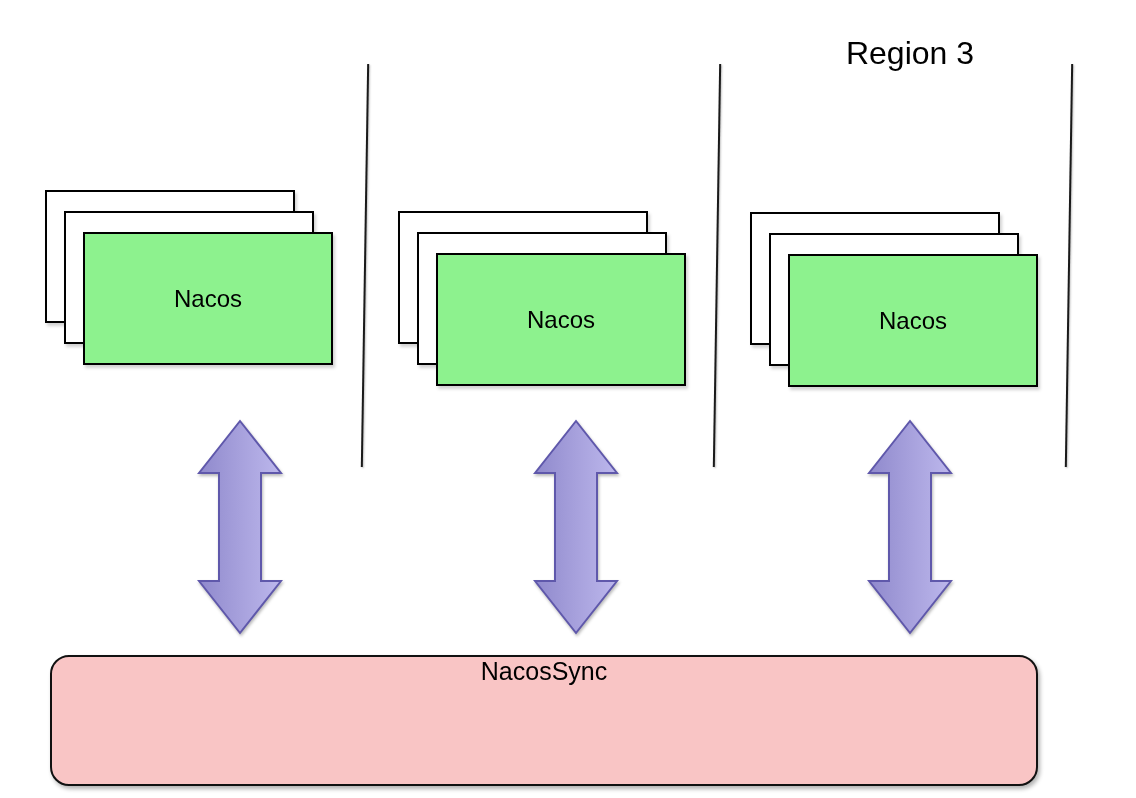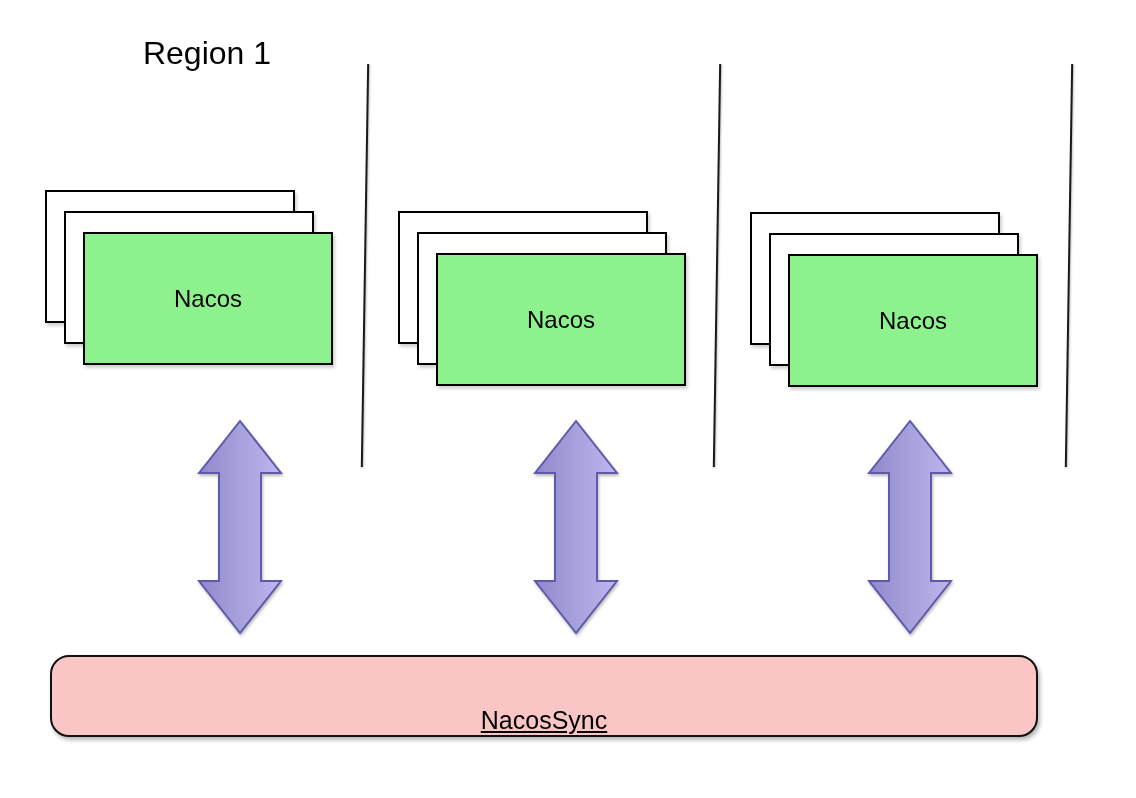--- a/index.html
+++ b/index.html
@@ -96,42 +96,41 @@
     stroke: var(--arrow-border, #5f58ab);
     stroke-width: 2;
   }
 
   
   .sync-bar {
     position: absolute;
     left: 50px;
     top: 655px;
     width: 988px;
-    height: 82px;
+    height: 131px;
     box-sizing: border-box;
     border: 2.5px solid var(--sync-border, #111111);
     border-radius: 19px;
     background: var(--sync-fill, #f9c5c5);
     box-shadow: 2px 3px 4px rgba(0,0,0,0.3);
     display: flex;
-    align-items: flex-end;
+    align-items: flex-start;
     justify-content: center;
-    text-decoration: underline;
   }
   .sync-label {
     font-size: 25px;
     color: var(--text, #000000);
   }
 </style>
 </head>
 <body>
 
 <div class="canvas">
 
-  <div class="region-title r1">Region 1</div>
+  <div class="region-title r3">Region 3</div>
 
   <div class="divider d1"></div>
   <div class="divider d2"></div>
   <div class="divider d3"></div>
 
   <div class="stack s1">
     <div class="card back"></div>
     <div class="card middle"></div>
     <div class="card front">
       <span class="node-label">Nacos</span>

